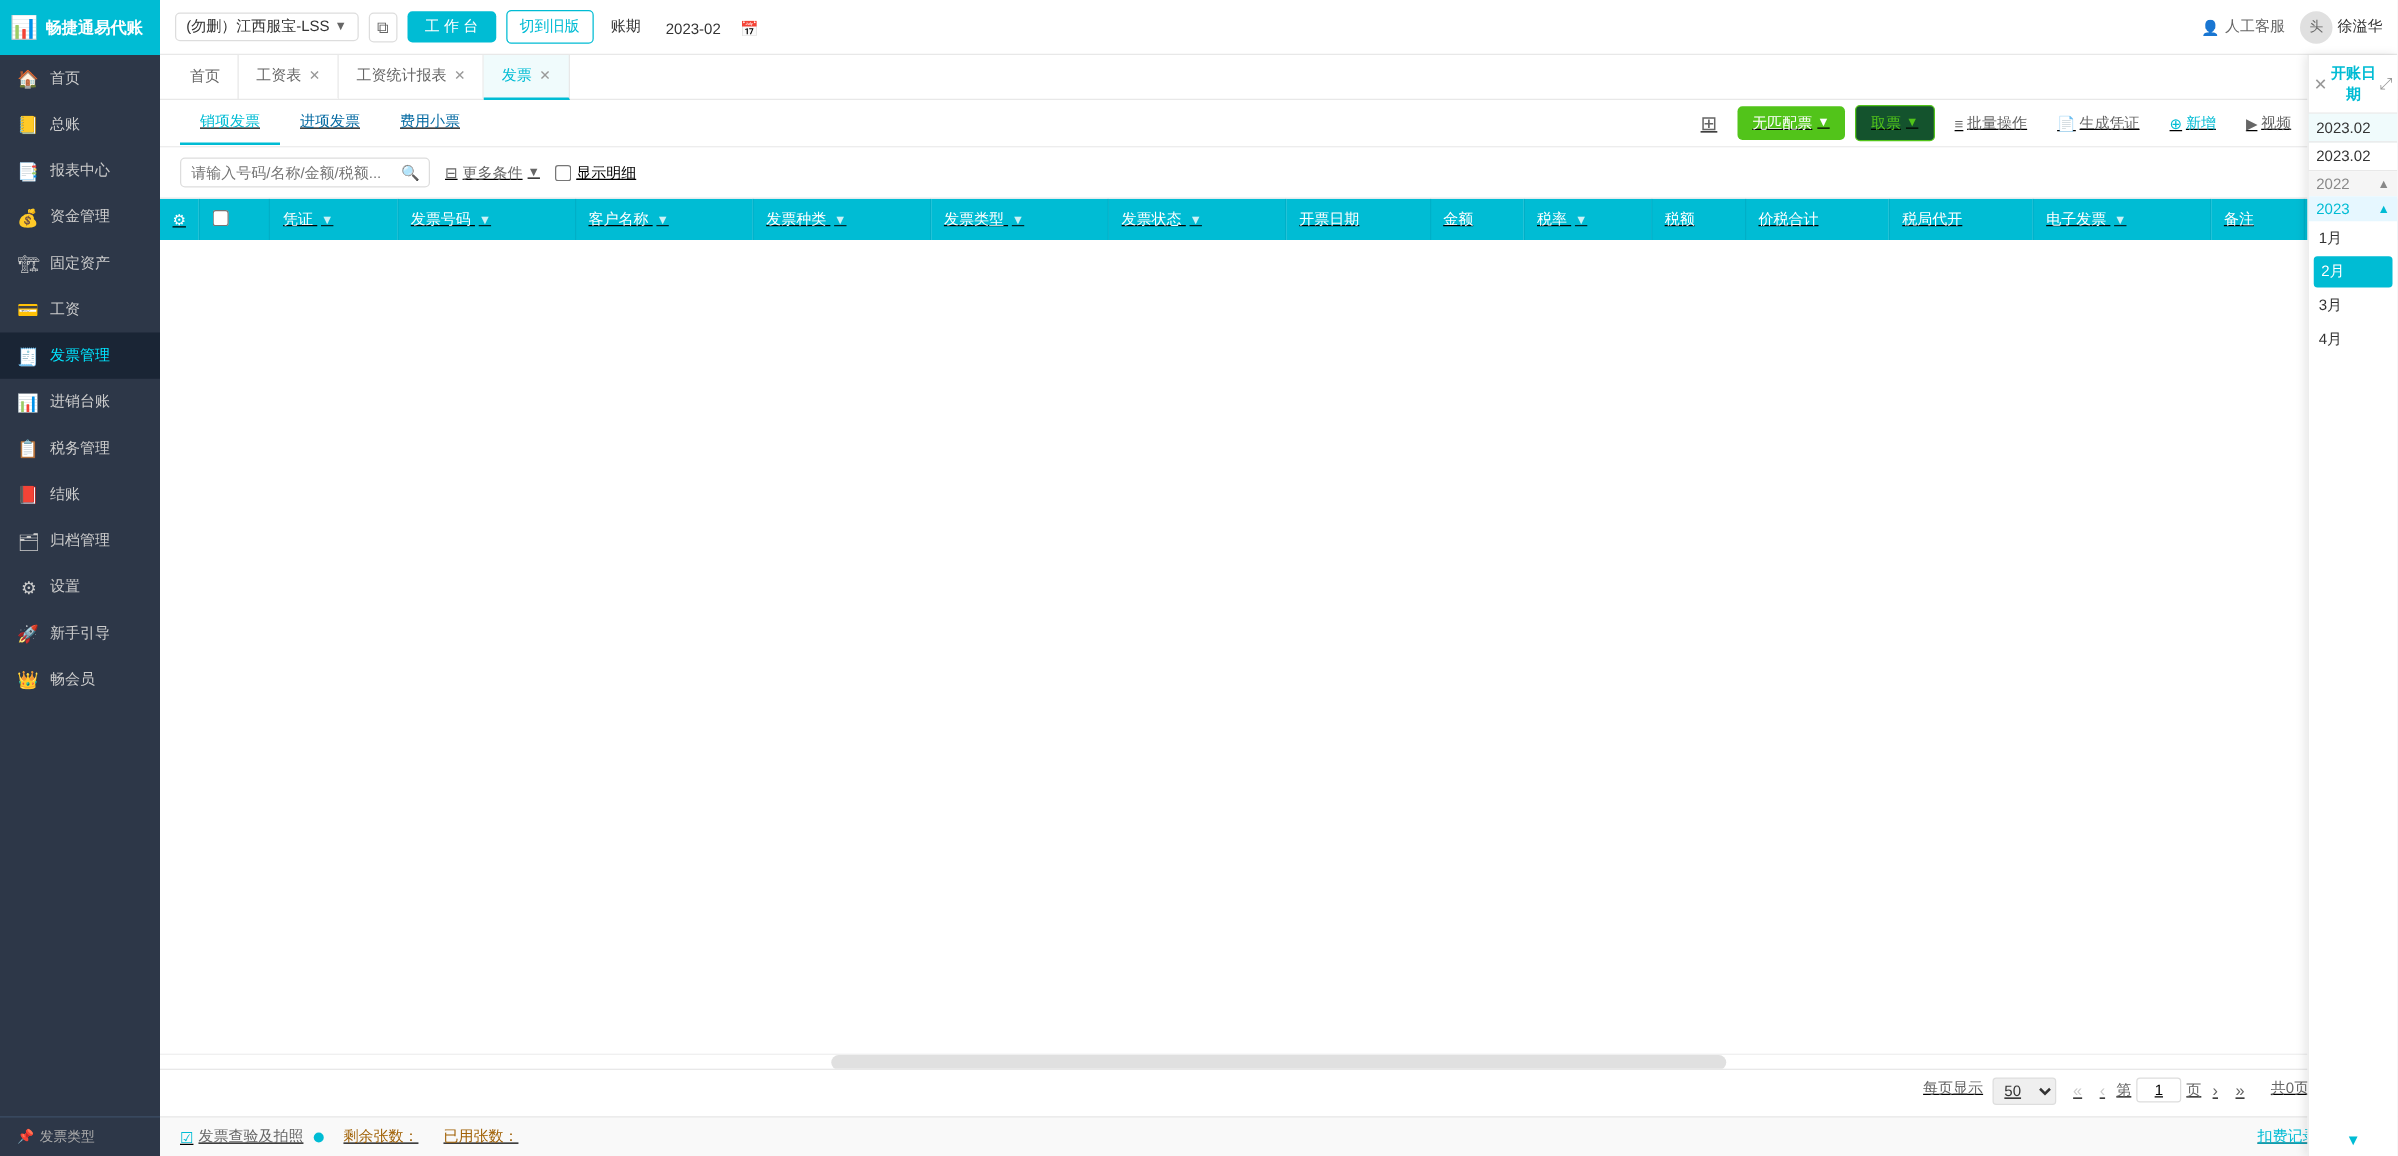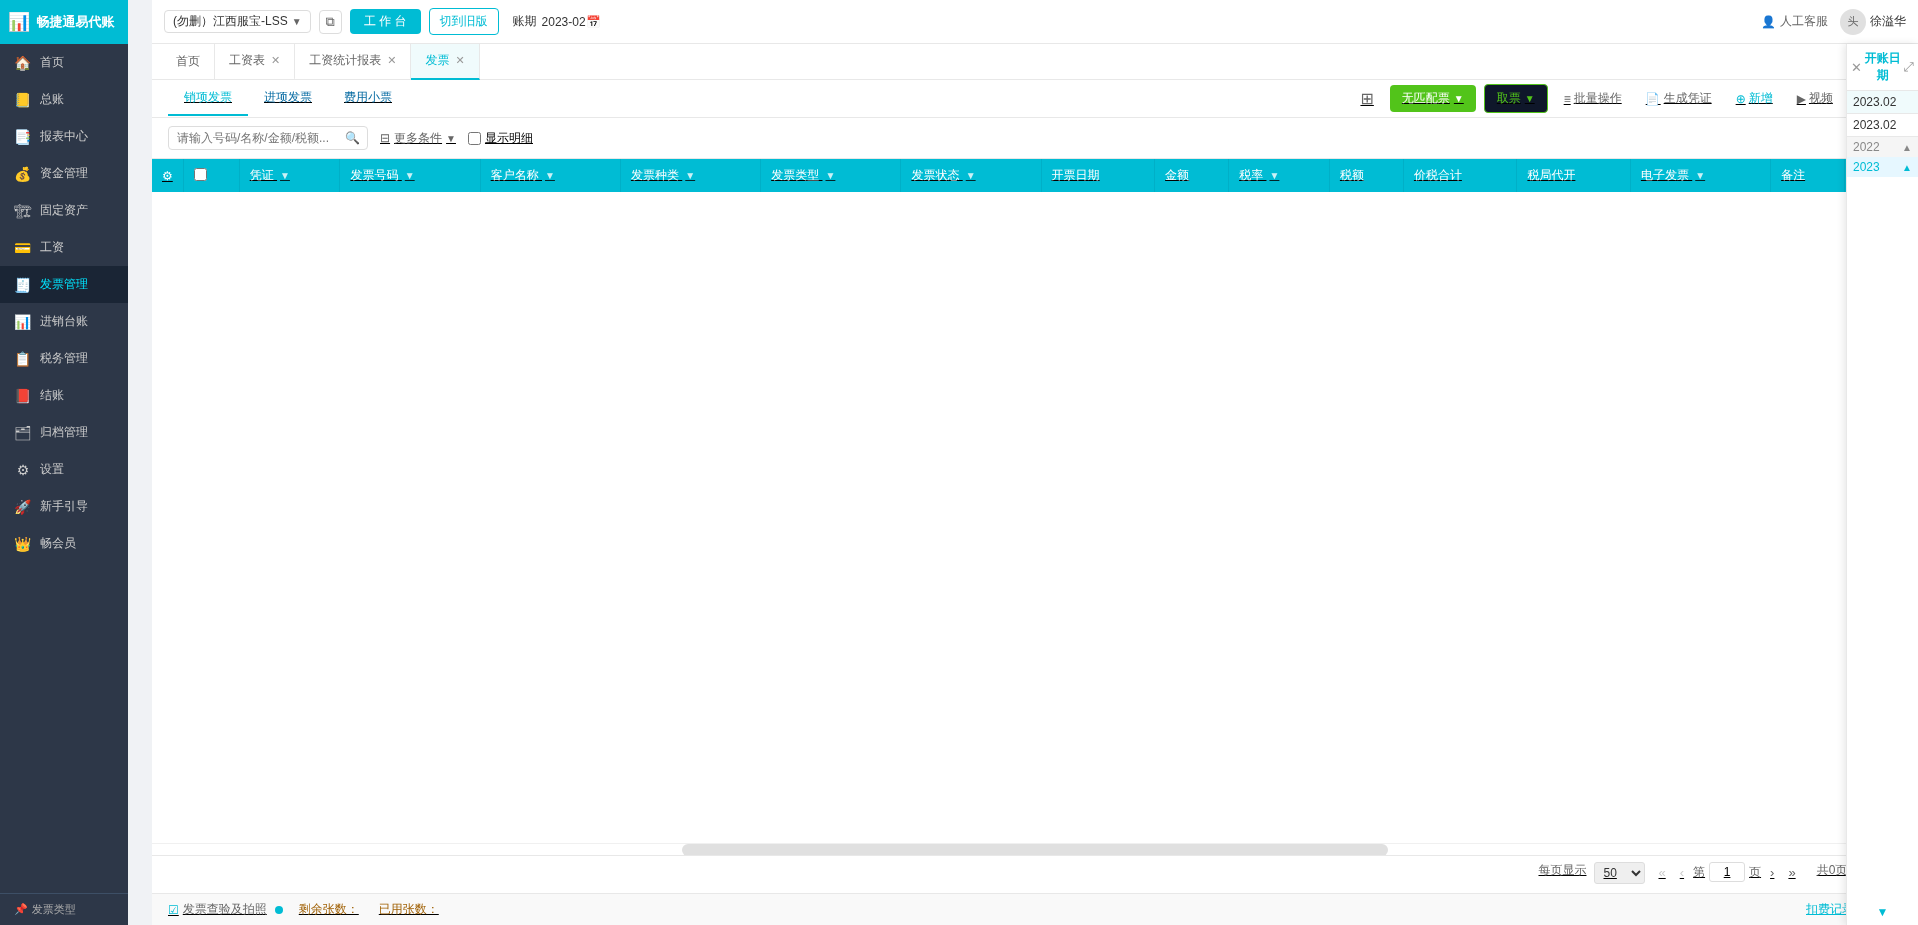--- a/index.html
+++ b/index.html
@@ -14,33 +14,33 @@
     }
     .sidebar-logo-text { color: #fff; font-size: 13px; font-weight: bold; }
     .sidebar-item {
       display: flex; align-items: center; gap: 8px; padding: 10px 14px; color: #ccc; cursor: pointer; transition: background 0.2s;
     }
     .sidebar-item.active { background: #1a2535; color: #00e5ff; }
     .sidebar-item-icon { font-size: 14px; width: 18px; text-align: center; }
     .sidebar-item-label { font-size: 12px; }
 
     
-    .main-area { flex: 1; display: flex; flex-direction: column; overflow: hidden; position: relative; padding-left: 24px; }
+    .main-area { flex: 1; display: flex; flex-direction: column; overflow: hidden; position: relative; }
 
     
     .topbar {
       background: #fff; height: 44px; display: flex; align-items: center; padding: 0 12px; gap: 8px;
       border-bottom: 1px solid #e8e8e8; position: relative;
     }
     .topbar-company { display: flex; align-items: center; gap: 4px; border: 1px solid #ddd; border-radius: 4px; padding: 2px 8px; font-size: 12px; color: #333; cursor: pointer; }
     .topbar-company-chevron { color: #666; font-size: 10px; }
     .topbar-copy-btn { background: none; border: 1px solid #ddd; border-radius: 4px; padding: 3px 6px; cursor: pointer; color: #666; font-size: 13px; }
     .topbar-workbench { background: #00bcd4; color: #fff; border: none; border-radius: 4px; padding: 4px 14px; cursor: pointer; font-size: 12px; }
     .topbar-oldver { background: none; border: 1px solid #00bcd4; border-radius: 4px; padding: 4px 10px; cursor: pointer; color: #00bcd4; font-size: 12px; }
-    .topbar-period { display: flex; align-items: center; gap: 1px; font-size: 12px; color: #333; margin-left: 6px; }
+    .topbar-period { display: flex; align-items: flex-end; gap: 16px; font-size: 12px; color: #333; margin-left: 6px; }
     .topbar-period-icon { color: #00bcd4; cursor: pointer; }
     .topbar-right { margin-left: auto; display: flex; align-items: center; gap: 12px; }
     .topbar-service { display: flex; align-items: center; gap: 4px; color: #666; cursor: pointer; font-size: 12px; }
     .topbar-user { display: flex; align-items: center; gap: 4px; color: #333; cursor: pointer; font-size: 12px; }
     .topbar-avatar { width: 26px; height: 26px; border-radius: 50%; background: #e0e0e0; display: flex; align-items: center; justify-content: center; font-size: 11px; color: #666; }
 
     
     .tabbar {
       background: #fff; height: 36px; display: flex; align-items: center; padding: 0 10px; gap: 0;
       border-bottom: 1px solid #e8e8e8;
@@ -61,21 +61,21 @@
     .sub-tab { padding: 8px 16px; cursor: pointer; font-size: 12px; color: #0369a1; border-bottom: 2px solid transparent; }
     .sub-tab.active { color: #00bcd4; border-bottom: 2px solid #00bcd4; }
 
     
     .toolbar {
       background: #fff; padding: 8px 16px; display: flex; align-items: center; gap: 8px; border-bottom: 1px solid #e8e8e8;
       justify-content: flex-end;
     }
     .toolbar-grid-icon { color: #666; cursor: pointer; font-size: 16px; margin-right: 8px; }
     .btn-green { background: #52c41a; color: #fff; border: none; border-radius: 4px; padding: 5px 12px; cursor: pointer; font-size: 12px; display: flex; align-items: center; gap: 4px; }
-    .btn-green-outline { background: #0f172a; color: #52c41a; border: 1px solid #52c41a; border-radius: 4px; padding: 5px 12px; cursor: pointer; font-size: 12px; display: flex; align-items: center; gap: 4px; }
+    .btn-green-outline { background: #14532d; color: #52c41a; border: 1px solid #52c41a; border-radius: 4px; padding: 5px 12px; cursor: pointer; font-size: 12px; display: flex; align-items: center; gap: 4px; }
     .btn-gray-action { background: none; border: none; color: #666; cursor: pointer; font-size: 12px; display: flex; align-items: center; gap: 3px; padding: 4px 8px; }
     .btn-new { background: none; border: none; color: #00bcd4; cursor: pointer; font-size: 12px; display: flex; align-items: center; gap: 3px; padding: 4px 8px; }
     .btn-refresh { background: none; border: none; color: #666; cursor: pointer; font-size: 12px; display: flex; align-items: center; gap: 3px; padding: 4px 8px; }
 
     
     .filter-bar {
       background: #fff; padding: 8px 16px; display: flex; align-items: center; gap: 12px; border-bottom: 1px solid #e8e8e8;
     }
     .search-input-wrap { position: relative; }
     .search-input { border: 1px solid #ddd; border-radius: 4px; padding: 4px 28px 4px 8px; font-size: 12px; color: #999; width: 200px; outline: none; }
@@ -401,19 +401,25 @@
 
     <div style="background:#f5f5f5; padding: 3px 6px; font-size:11px; color:#888; display:flex; align-items:center; justify-content:space-between;">
       <span>2022</span>
       <span style="font-size:10px;">▲</span>
     </div>
 
     <div style="background:#e6f7ff; padding: 3px 6px; font-size:11px; color:#00bcd4; display:flex; align-items:center; justify-content:space-between;">
       <span>2023</span>
       <span style="font-size:10px;">▲</span>
     </div>
+    <div>
+      <div class="date-month-item">1月</div>
+      <div class="date-month-item current">2月</div>
+      <div class="date-month-item">3月</div>
+      <div class="date-month-item">4月</div>
+    </div>
 
     <div style="text-align:center; padding:6px; color:#00bcd4; cursor:pointer; margin-top:auto;">
       <span>▼</span>
     </div>
   </div>
 
 </div>
 
 </body></html>

